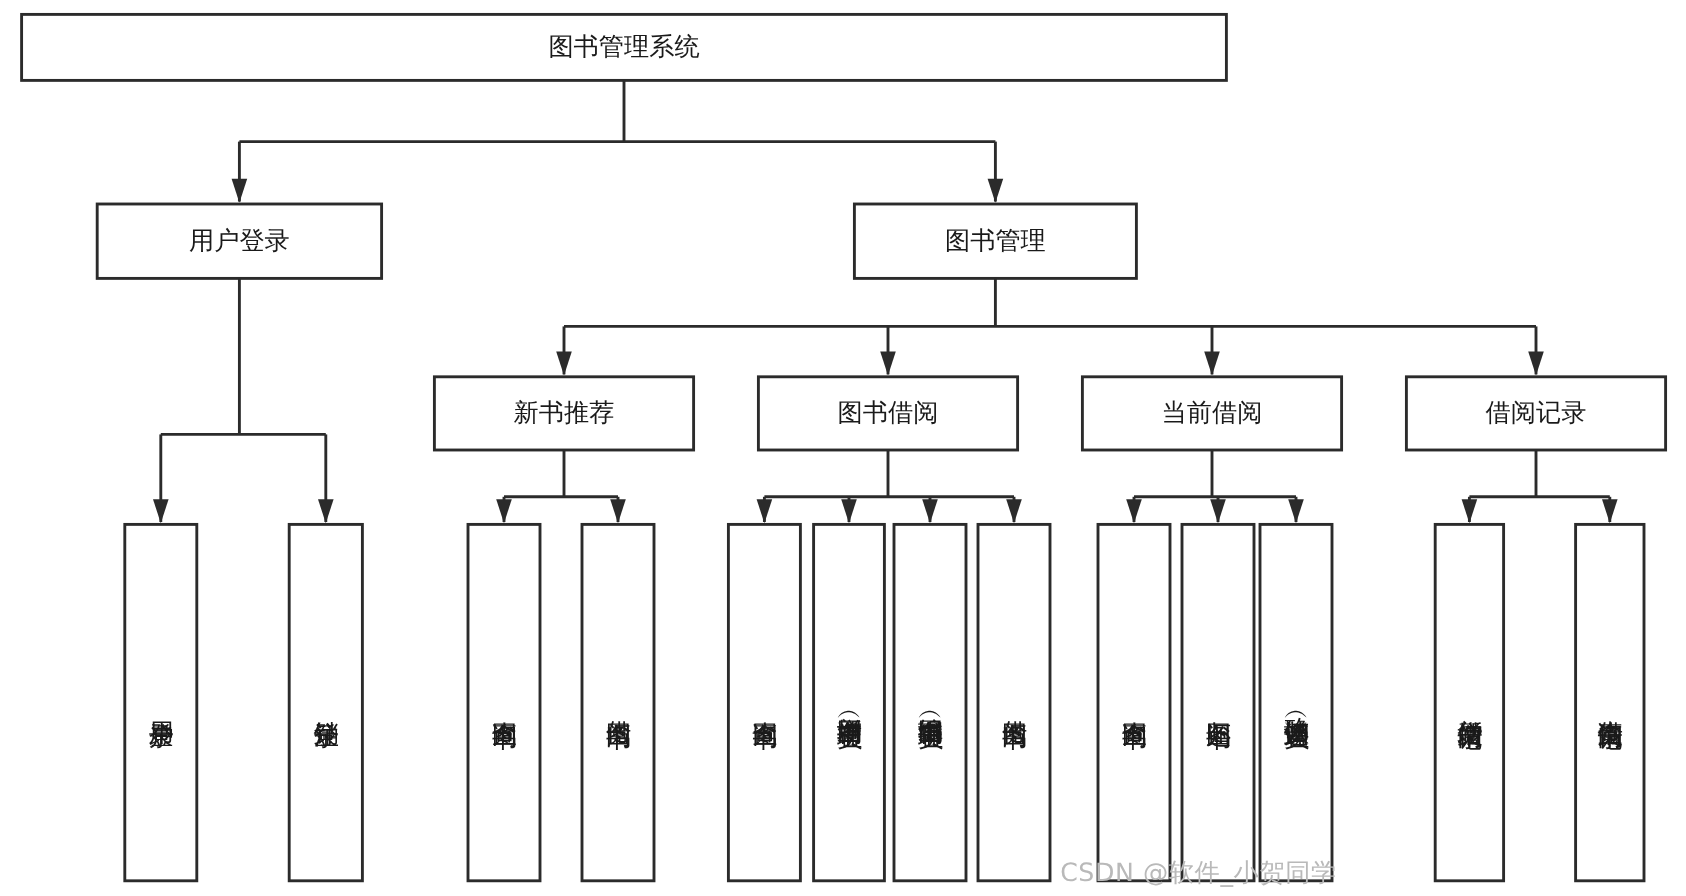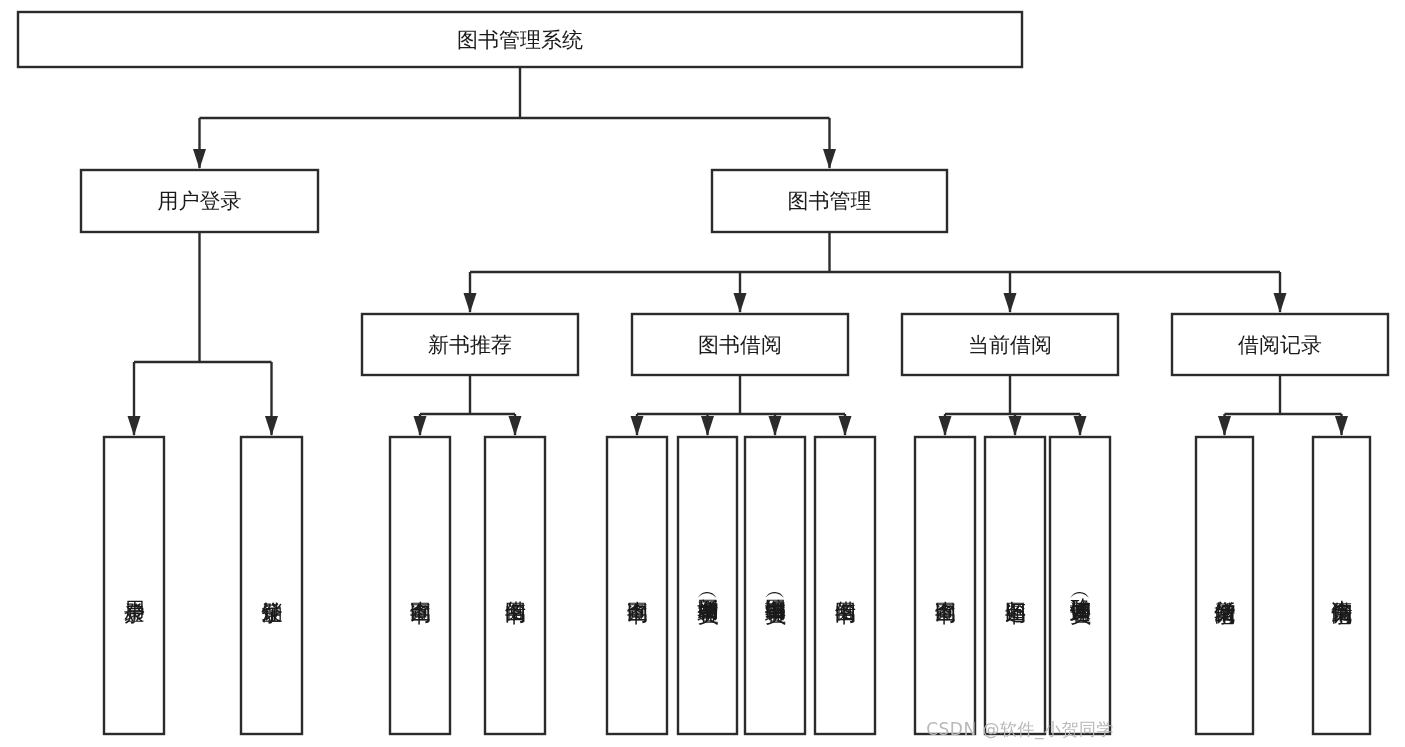--- a/index.html
+++ b/index.html
@@ -60,21 +60,21 @@
     align-items: center;
     justify-content: center;
     white-space: nowrap;
     pointer-events: none;
   }
   .watermark {
     position: absolute;
     right: 8px;
     bottom: 6px;
     font-family: "DejaVu Sans", "Liberation Sans", sans-serif;
-    font-size: 17px;
+    font-size: 21px;
     color: #b9b9b9;
     letter-spacing: 0.5px;
     white-space: nowrap;
   }
 </style>
 </head>
 <body>
 
 <div id="diagram-root">
 

